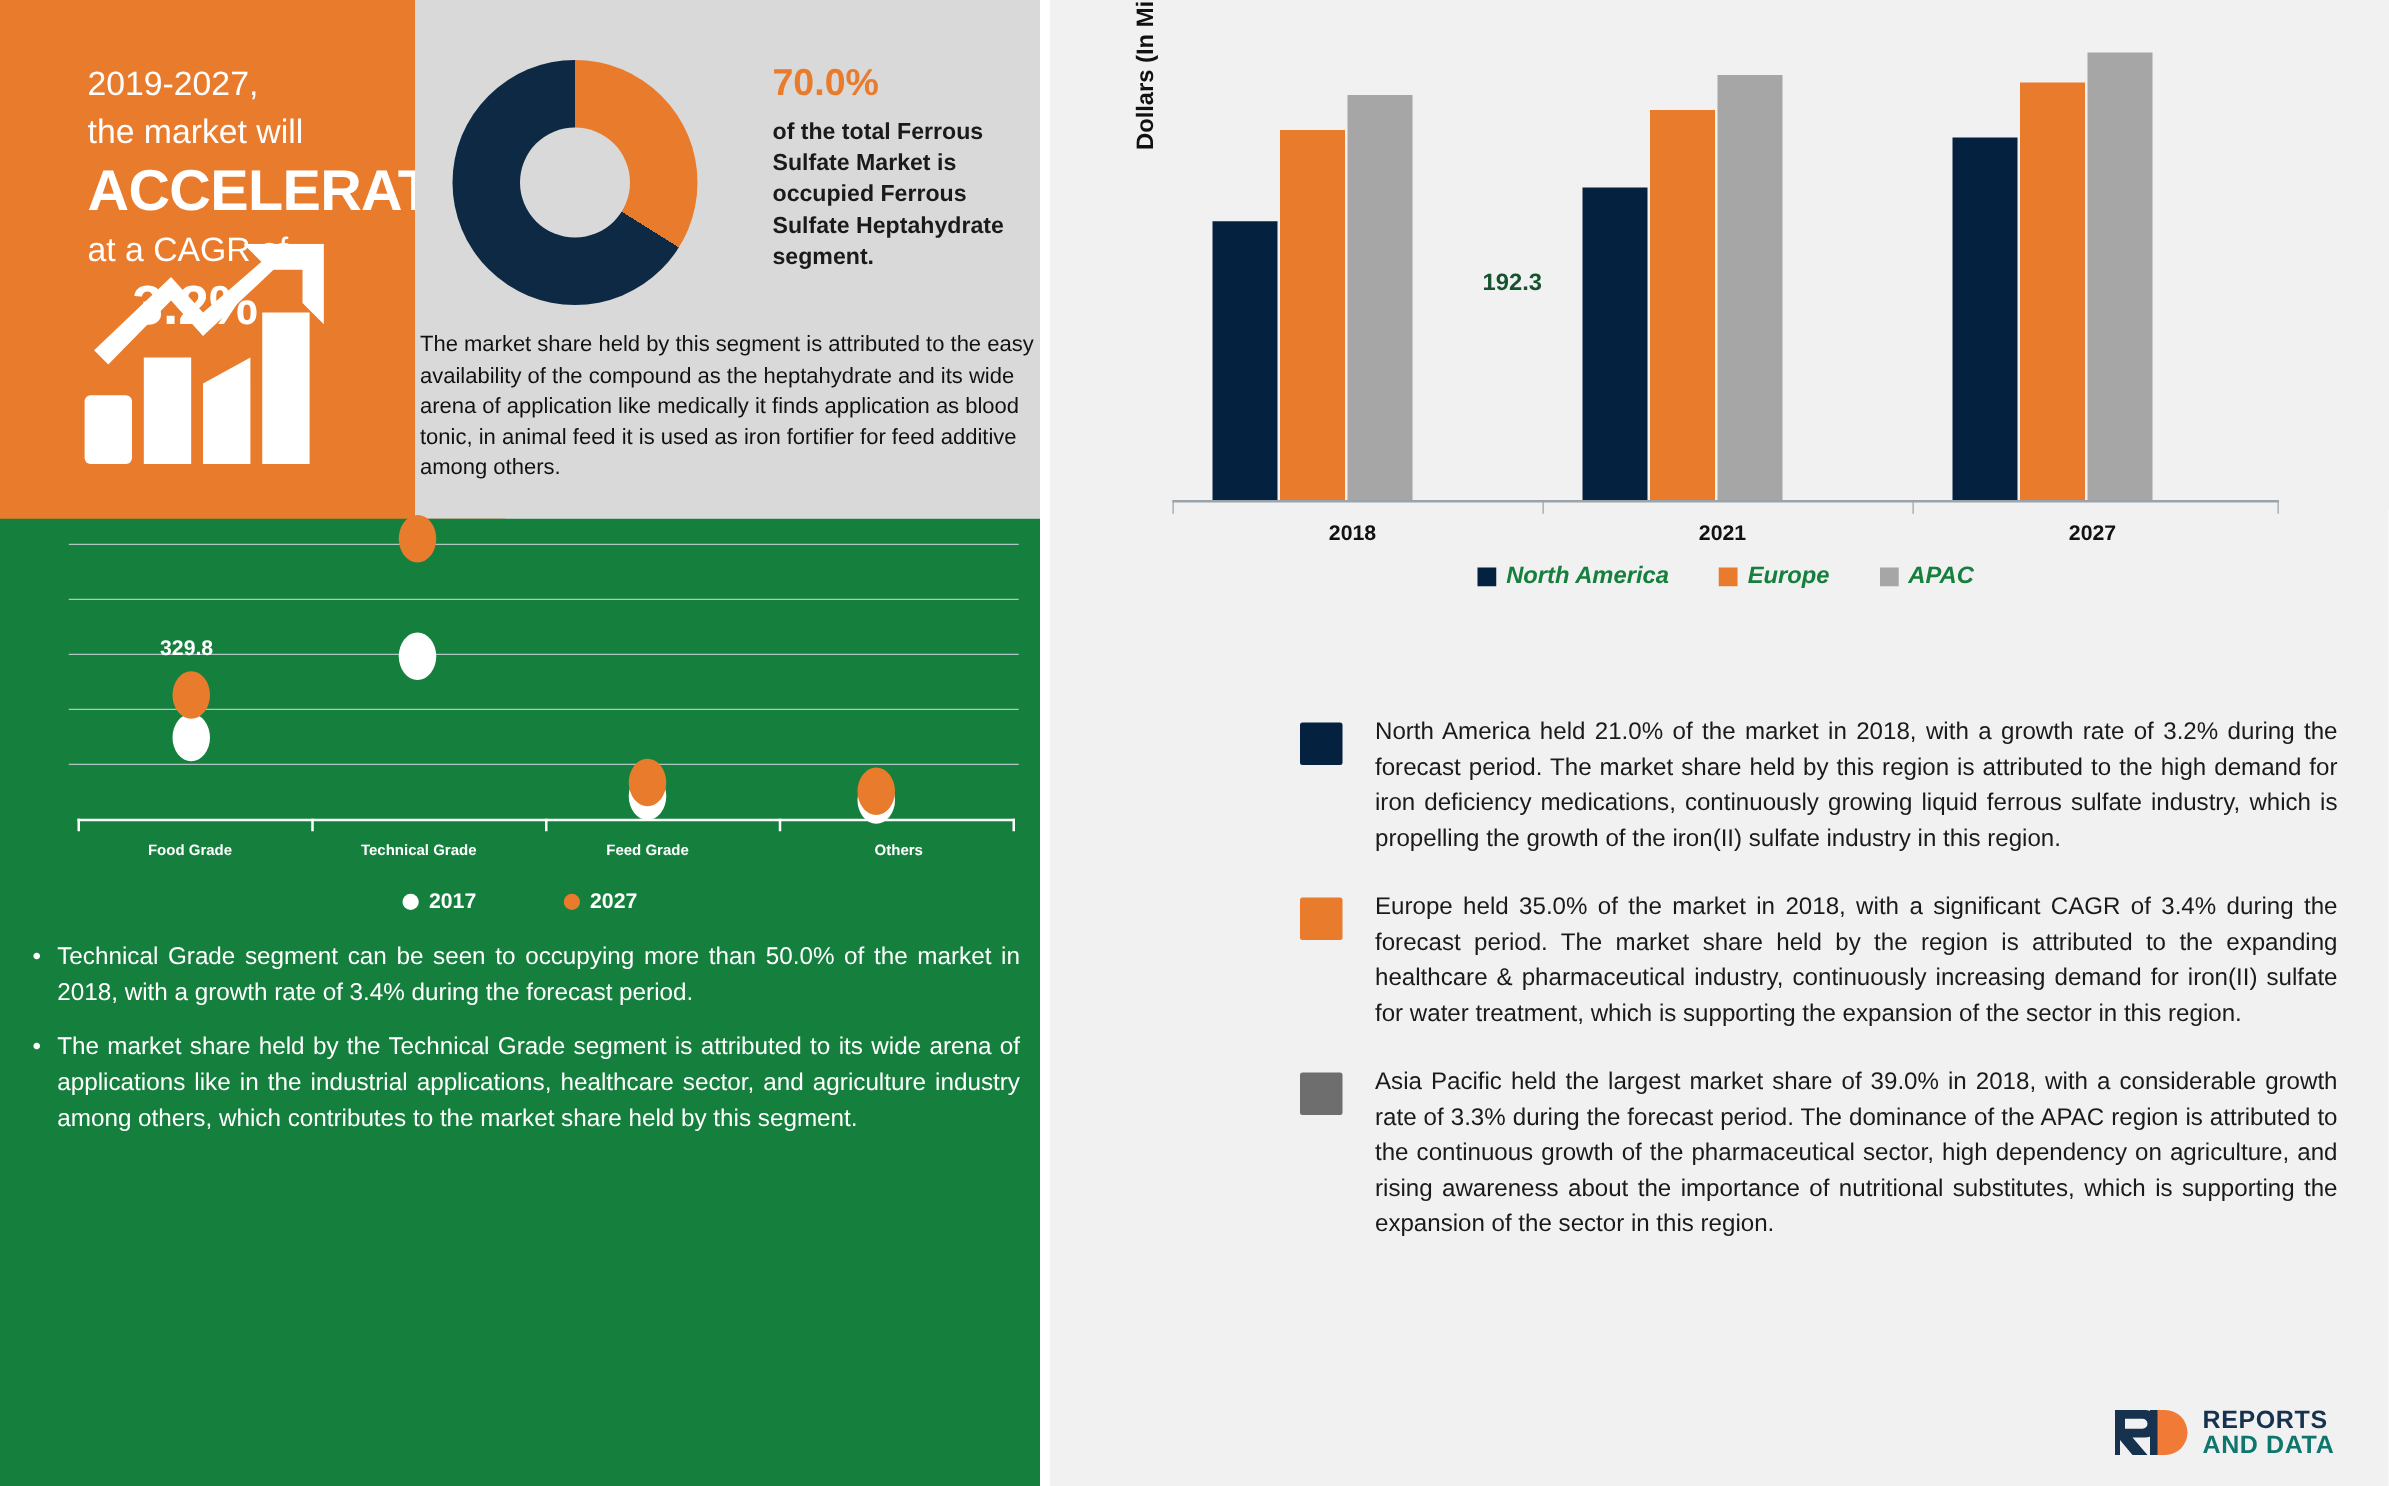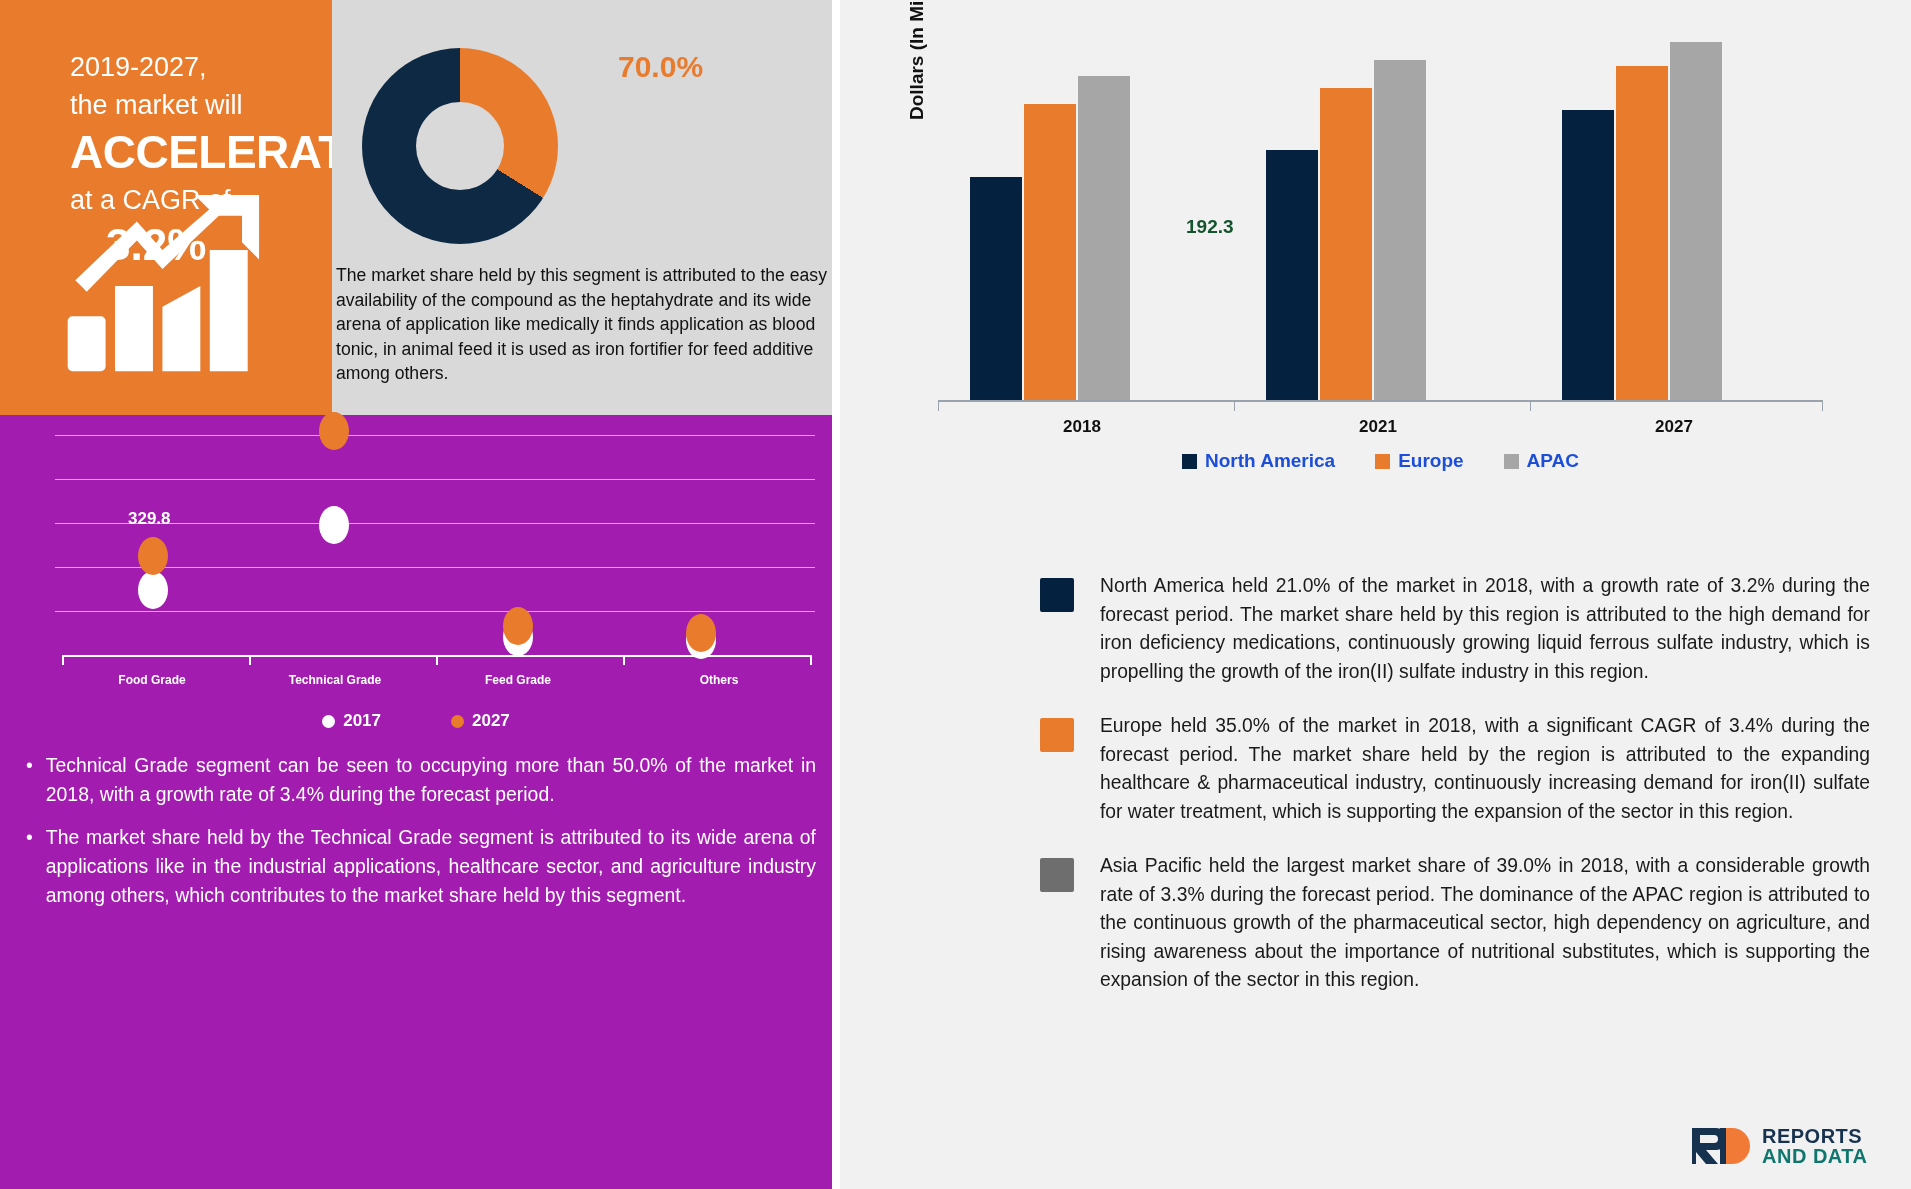--- a/index.html
+++ b/index.html
@@ -24,21 +24,21 @@
     position:relative;}
   .donut::after{content:"";position:absolute;left:50%;top:50%;transform:translate(-50%,-50%);
     width:88px;height:88px;border-radius:50%;background:#d9d9d9;}
   .pct-head{position:absolute;left:618px;top:50px;width:200px;color:#e97b2c;font-size:30px;font-weight:700;}
   .pct-body{position:absolute;left:618px;top:92px;width:192px;color:#1a1a1a;font-size:18.5px;
     font-weight:700;line-height:25px;}
   .grey-para{position:absolute;left:336px;top:263px;width:492px;color:#111;font-size:17.6px;
     font-weight:400;line-height:24.5px;}
 
   
-  .navy-panel{position:absolute;left:0;top:415px;width:832px;height:774px;background:#a21caf;}
+  .navy-panel{position:absolute;left:0;top:415px;width:832px;height:774px;background:#15803d;}
   .dotchart{position:absolute;left:0;top:0;width:832px;height:330px;}
   .grid-line{position:absolute;left:55px;width:760px;height:1px;background:#c9d3dc;opacity:.85;}
   .axis-line{position:absolute;left:62px;top:240px;width:750px;height:1.6px;background:#ffffff;}
   .tick{position:absolute;width:1.6px;height:10px;background:#ffffff;top:240px;}
   .dot{position:absolute;width:30px;height:38px;border-radius:50%;}
   .dot.w{background:#ffffff;}
   .dot.o{background:#e97b2c;}
   .dlabel{position:absolute;color:#fff;font-size:17px;font-weight:700;}
   .cat-label{position:absolute;top:258px;color:#fff;font-size:12px;font-weight:700;text-align:center;width:180px;}
   .dot-legend{position:absolute;left:0;top:296px;width:832px;display:flex;justify-content:center;gap:70px;
@@ -55,21 +55,21 @@
   .barchart{position:absolute;left:870px;top:30px;width:1010px;height:500px;}
   .ylab{position:absolute;left:36px;top:90px;transform:rotate(-90deg);transform-origin:left top;
     font-size:19px;font-weight:700;color:#111;white-space:nowrap;}
   .plot{position:absolute;left:68px;top:10px;width:885px;height:360px;}
   .bar{position:absolute;bottom:0;}
   .baseline{position:absolute;left:68px;top:370px;width:885px;height:1.6px;background:#9aa3ab;}
   .btick{position:absolute;top:370px;width:1.4px;height:11px;background:#9aa3ab;}
   .xcat{position:absolute;top:387px;font-size:17px;font-weight:700;color:#111;text-align:center;width:200px;}
   .bar-dlabel{position:absolute;font-size:19px;font-weight:700;color:#14532d;}
   .bar-legend{position:absolute;left:68px;top:420px;width:885px;display:flex;justify-content:center;
-    gap:40px;align-items:center;font-size:19px;font-weight:700;color:#1d4ed8;}
+    gap:40px;align-items:center;font-size:19px;font-weight:700;color:#15803d;font-style:italic;}
   .lg-sq{width:15px;height:15px;display:inline-block;}
 
   
   .regions{position:absolute;left:1040px;top:572px;width:830px;}
   .reg-row{display:flex;gap:26px;margin-bottom:26px;}
   .swatch{flex:0 0 auto;width:34px;height:34px;margin-top:6px;border-radius:2px;}
   .reg-txt{flex:1 1 auto;font-size:19.3px;line-height:28.5px;color:#1a1a1a;text-align:justify;}
 
   
   .logo{position:absolute;left:1690px;top:1118px;width:200px;height:56px;display:flex;align-items:center;gap:10px;}
@@ -100,20 +100,21 @@
         <path d="M146 0 L214 0 L214 68 L196 50 L196 22 L168 22 Z"></path>
       </g>
     </svg>
   </div>
 
   <div class="grey-panel"></div>
   <div class="donut-wrap">
     <div class="donut"></div>
   </div>
   <div class="pct-head">70.0%</div>
+  <div class="pct-body">of the total Ferrous Sulfate Market is occupied Ferrous Sulfate Heptahydrate segment.</div>
   <div class="grey-para">The market share held by this segment is attributed to the easy availability of the compound  as the heptahydrate and its wide arena of application  like medically it finds application  as blood  tonic, in animal feed it is used as iron fortifier for feed additive among others.</div>
 
   <div class="navy-panel">
 
     <div class="dotchart">
       <div class="grid-line" style="top:20px;"></div>
       <div class="grid-line" style="top:64px;"></div>
       <div class="grid-line" style="top:108px;"></div>
       <div class="grid-line" style="top:152px;"></div>
       <div class="grid-line" style="top:196px;"></div>

